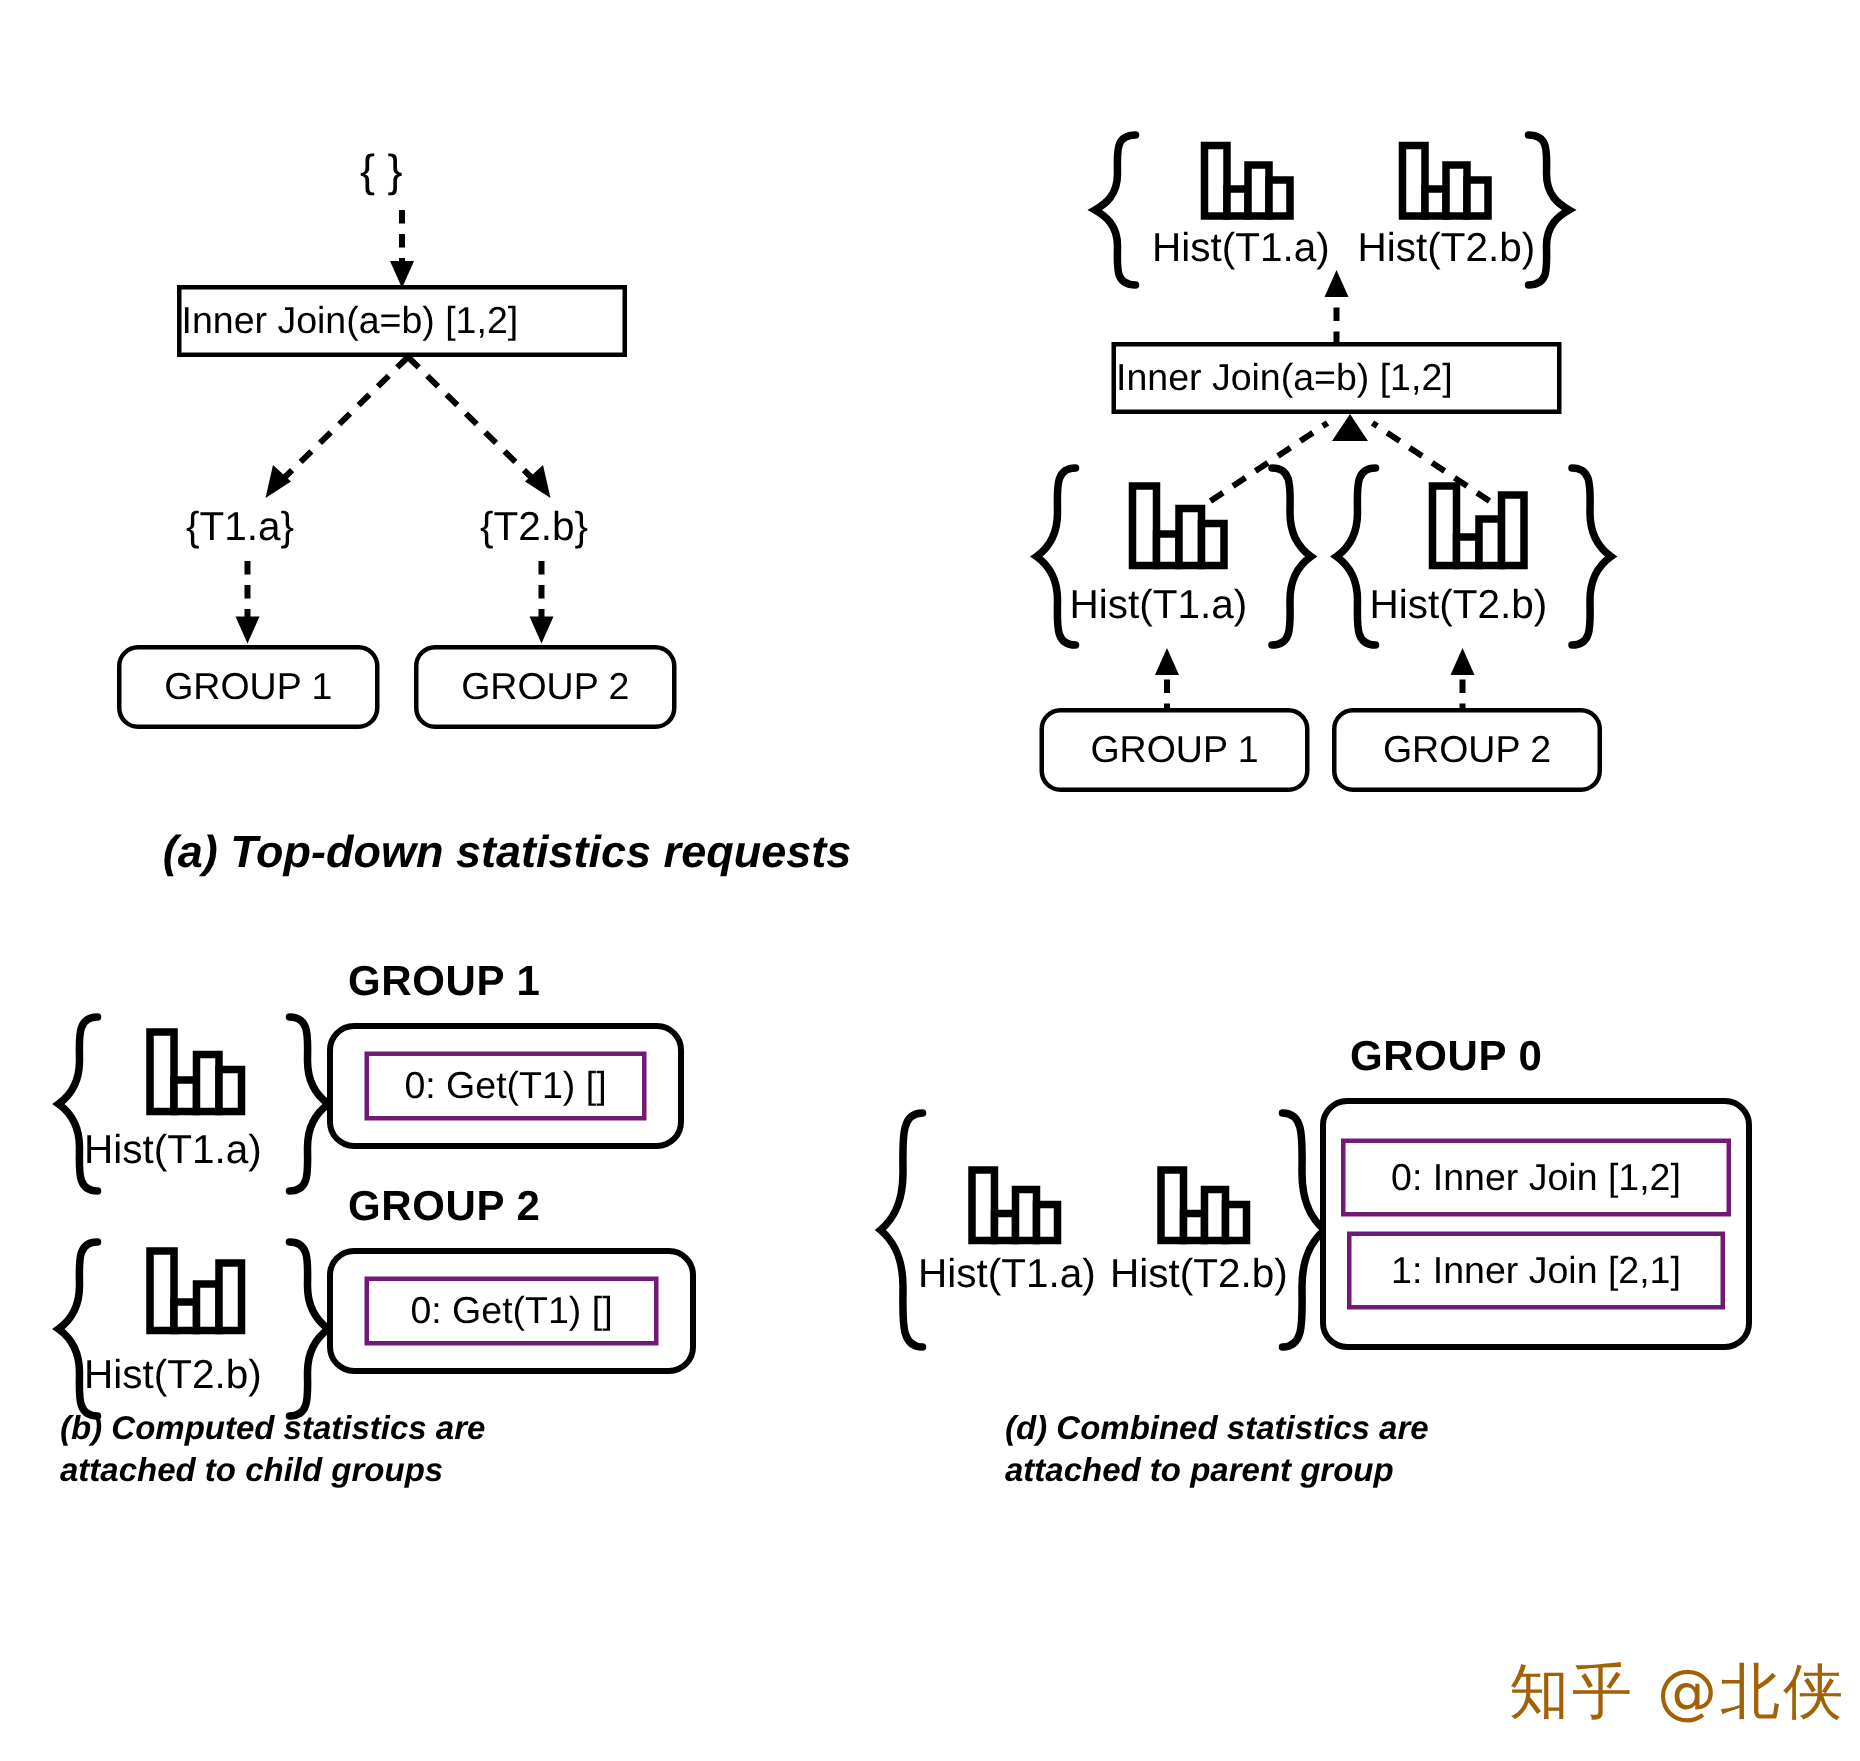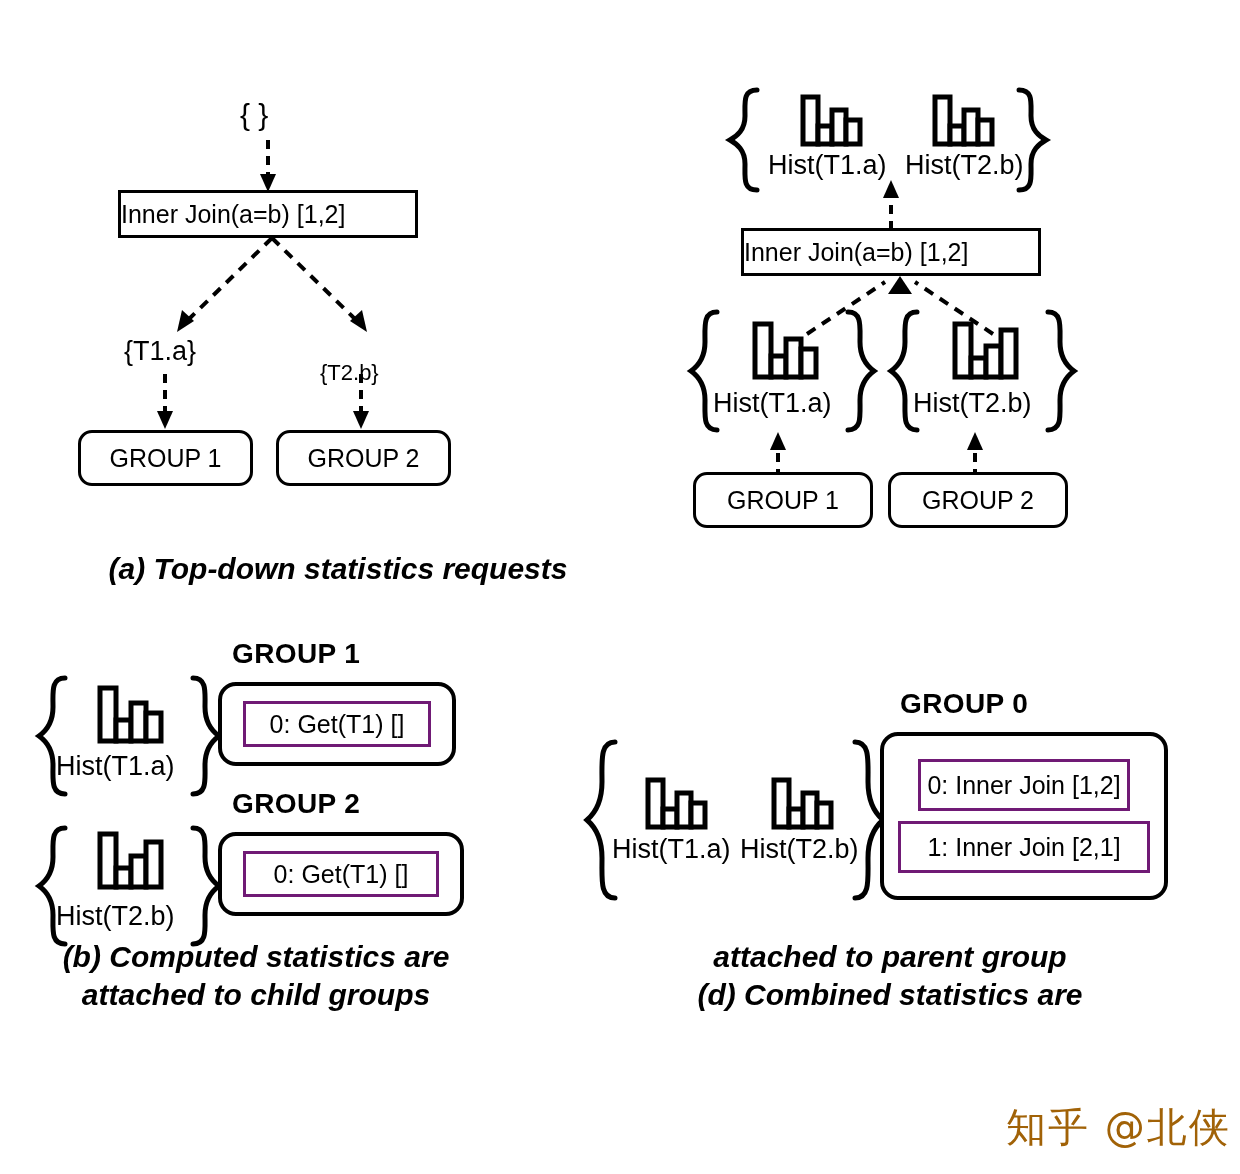--- a/index.html
+++ b/index.html
@@ -32,22 +32,22 @@
   .grp-title{
     font-size:28px;font-weight:bold;letter-spacing:.4px;white-space:nowrap;
   }
   .caption{
     font-family:"Liberation Sans", sans-serif;
     font-weight:bold;font-style:italic;font-size:30px;
     white-space:nowrap;text-align:center;margin-left:48px;
   }
   .caption2{
     font-family:"Liberation Sans", sans-serif;
-    font-weight:bold;font-style:italic;font-size:30px;
-    text-align:center;line-height:1.25;
+    font-weight:bold;font-style:italic;font-size:22px;
+    line-height:1.25;padding-left:40px;
   }
   .figcap{
     font-family:"Liberation Serif", serif;
     font-size:40px;font-weight:bold;white-space:nowrap;letter-spacing:1px;
   }
   .watermark{
     font-family:"DejaVu Sans", sans-serif;
     font-size:40px;color:#a16207;white-space:nowrap;letter-spacing:2px;
   }
 
@@ -84,21 +84,21 @@
     </div>
 
     <svg class="abs" style="left:160px;top:238px;" width="230" height="110">
       <line x1="112" y1="0" x2="28" y2="82" stroke="#000" stroke-width="4" stroke-dasharray="10,8"></line>
       <polygon points="17,94 22,72 34,83" fill="#000"></polygon>
       <line x1="112" y1="0" x2="196" y2="82" stroke="#000" stroke-width="4" stroke-dasharray="10,8"></line>
       <polygon points="207,94 190,83 202,72" fill="#000"></polygon>
     </svg>
 
     <div class="abs lbl" style="left:124px;top:338px;font-size:27px;">{T1.a}</div>
-    <div class="abs lbl" style="left:320px;top:338px;font-size:22px;margin-top:24px;">{T2.b}</div>
+    <div class="abs lbl" style="left:320px;top:338px;font-size:27px;">{T2.b}</div>
 
     <svg class="abs" style="left:152px;top:374px;" width="30" height="58">
       <line x1="13" y1="0" x2="13" y2="40" stroke="#000" stroke-width="4" stroke-dasharray="9,7"></line>
       <polygon points="13,55 5,37 21,37" fill="#000"></polygon>
     </svg>
     <svg class="abs" style="left:348px;top:374px;" width="30" height="58">
       <line x1="13" y1="0" x2="13" y2="40" stroke="#000" stroke-width="4" stroke-dasharray="9,7"></line>
       <polygon points="13,55 5,37 21,37" fill="#000"></polygon>
     </svg>
 
@@ -271,30 +271,30 @@
       <rect x="2" y="2" width="15" height="47" fill="#fff" stroke="#000" stroke-width="5"></rect>
       <rect x="17" y="31" width="14" height="18" fill="#fff" stroke="#000" stroke-width="5"></rect>
       <rect x="31" y="15" width="14" height="34" fill="#fff" stroke="#000" stroke-width="5"></rect>
       <rect x="45" y="25" width="14" height="24" fill="#fff" stroke="#000" stroke-width="5"></rect>
     </svg>
 
     <div class="abs lbl set-lbl" style="left:52px;top:216px;">Hist(T1.a)</div>
     <div class="abs lbl set-lbl" style="left:180px;top:216px;">Hist(T2.b)</div>
 
     <div class="abs card" style="left:320px;top:112px;width:288px;height:168px;gap:10px;">
-      <div class="card-row" style="width:212px;height:52px;justify-content:center;">
+      <div class="card-row" style="width:260px;height:52px;justify-content:center;">
         <span>0: Inner Join [1,2]</span>
       </div>
       <div class="card-row" style="width:252px;height:52px;">
         <span>1: Inner Join [2,1]</span>
       </div>
     </div>
 
     <div class="abs caption2" style="left:70px;top:318px;width:520px;">
+      <div>(d) Combined statistics are</div>
       <div>attached to parent group</div>
-      <div>(d) Combined statistics are</div>
     </div>
   </div>
 
 
   <div class="abs watermark" style="left:1006px;top:1100px;">知乎 @北侠</div>
 
 </div>
 
 </body></html>

